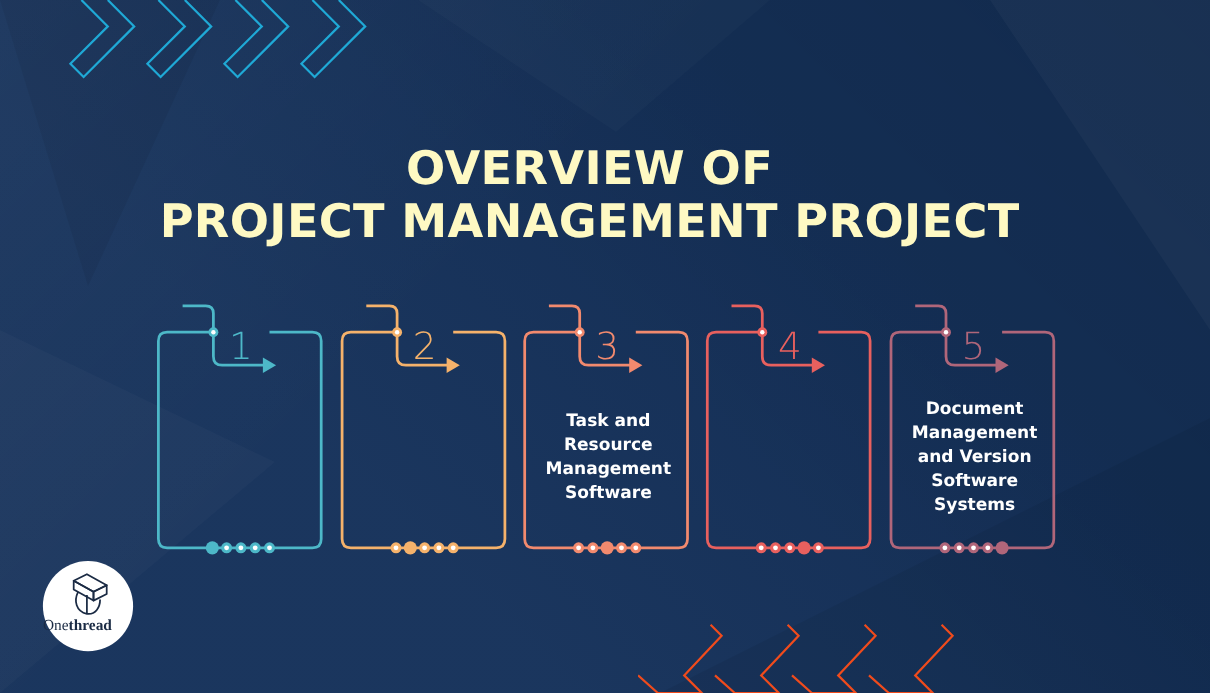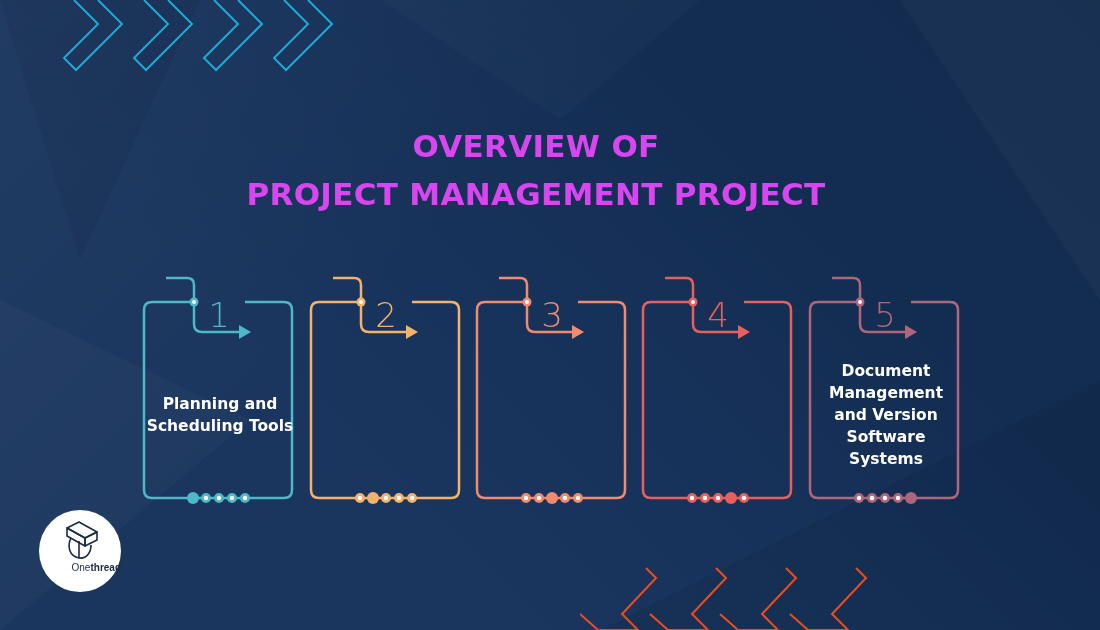--- a/index.html
+++ b/index.html
@@ -4,32 +4,32 @@
 <style>
   html,body{margin:0;padding:0;}
   body{width:1100px;height:630px;overflow:hidden;position:relative;
     background:#15315a;
     background-image:
       linear-gradient(135deg, rgba(255,255,255,0.03) 0%, rgba(255,255,255,0) 40%),
       linear-gradient(225deg, rgba(0,0,0,0.10) 0%, rgba(0,0,0,0) 50%),
       linear-gradient(45deg, rgba(255,255,255,0.025) 30%, rgba(0,0,0,0.05) 70%);
     font-family:"DejaVu Sans","Liberation Sans",sans-serif;}
   .facet{position:absolute;pointer-events:none;}
-  .title{position:absolute;left:0;width:1072px;text-align:center;color:#d946ef;
-    font-weight:bold;font-size:31px;letter-spacing:0.3px;}
+  .title{position:absolute;left:0;width:1072px;text-align:center;color:#fef9c3;
+    font-weight:bold;font-size:42px;letter-spacing:0.3px;}
   .t1{top:128px;}
   .t2{top:176px;}
   .card{position:absolute;top:270px;width:170px;height:240px;}
   .card svg{position:absolute;left:0;top:0;}
   .num{position:absolute;top:25px;left:66px;width:40px;text-align:center;
     font-family:"DejaVu Sans","Liberation Sans",sans-serif;font-weight:200;font-size:34px;line-height:40px;}
   .label{position:absolute;left:12px;width:150px;top:60px;height:170px;display:flex;align-items:center;justify-content:center;
     text-align:center;color:#ffffff;font-weight:bold;font-size:15.5px;line-height:22px;}
   .logo{position:absolute;left:39px;top:510px;width:82px;height:82px;border-radius:50%;background:#ffffff;}
-  .logo-text{position:absolute;left:0;width:82px;top:52px;text-align:right;font-size:10px;color:#1b2b44;font-family:Liberation Sans, sans-serif;}
+  .logo-text{position:absolute;left:0;width:82px;top:52px;text-align:left;font-size:14px;color:#1b2b44;font-family:Liberation Serif, serif;}
   .logo-text b{font-weight:bold;}
 </style>
 </head>
 <body>
 
 <svg class="facet" width="1100" height="630" style="left:0;top:0;">
   <polygon points="0,0 200,0 80,260" fill="rgba(0,0,0,0.06)"></polygon>
   <polygon points="900,0 1100,0 1100,300" fill="rgba(255,255,255,0.03)"></polygon>
   <polygon points="0,300 250,420 0,630" fill="rgba(255,255,255,0.025)"></polygon>
   <polygon points="600,630 1100,380 1100,630" fill="rgba(0,0,0,0.06)"></polygon>
@@ -86,21 +86,20 @@
         <circle cx="73" cy="228" r="5" fill="#4db8c8"></circle>
         <circle cx="73" cy="228" r="2.2" fill="#ffffff"></circle>
         <circle cx="86" cy="228" r="5" fill="#4db8c8"></circle>
         <circle cx="86" cy="228" r="2.2" fill="#ffffff"></circle>
         <circle cx="99" cy="228" r="5" fill="#4db8c8"></circle>
         <circle cx="99" cy="228" r="2.2" fill="#ffffff"></circle>
         <circle cx="112" cy="228" r="5" fill="#4db8c8"></circle>
         <circle cx="112" cy="228" r="2.2" fill="#ffffff"></circle>
       </svg>
     <div class="num" style="color: rgb(77, 184, 200);">1</div>
-    <div class="label">Planning and Scheduling Tools</div>
   </div>
 
   <div class="card" style="left:300px;">
     <svg width="170" height="240">
         <path d="M60,32 L19,32 Q11,32 11,40 L11,220 Q11,228 19,228 L151,228 Q159,228 159,220 L159,40 Q159,32 151,32 L112,32" fill="none" stroke="#f5b26b" stroke-width="2.5"></path>
         <path d="M33,8 L54,8 Q61,8 61,15 L61,54 Q61,62 69,62 L108,62" fill="none" stroke="#f5b26b" stroke-width="2.5"></path>
         <polygon points="106,55 118,62 106,69" fill="#f5b26b"></polygon>
         <circle cx="61" cy="32" r="4.5" fill="#f5b26b"></circle>
         <circle cx="61" cy="32" r="2" fill="#ffffff"></circle>
         <circle cx="60" cy="228" r="5" fill="#f5b26b"></circle>
@@ -127,20 +126,21 @@
         <circle cx="60" cy="228" r="2.2" fill="#ffffff"></circle>
         <circle cx="73" cy="228" r="5" fill="#f28a6e"></circle>
         <circle cx="73" cy="228" r="2.2" fill="#ffffff"></circle>
         <circle cx="86" cy="228" r="6" fill="#f28a6e"></circle>
         <circle cx="99" cy="228" r="5" fill="#f28a6e"></circle>
         <circle cx="99" cy="228" r="2.2" fill="#ffffff"></circle>
         <circle cx="112" cy="228" r="5" fill="#f28a6e"></circle>
         <circle cx="112" cy="228" r="2.2" fill="#ffffff"></circle>
       </svg>
     <div class="num" style="color: rgb(242, 138, 110);">3</div>
+    <div class="label">Task and Resource Management Software</div>
   </div>
 
   <div class="card" style="left:632px;">
     <svg width="170" height="240">
         <path d="M60,32 L19,32 Q11,32 11,40 L11,220 Q11,228 19,228 L151,228 Q159,228 159,220 L159,40 Q159,32 151,32 L112,32" fill="none" stroke="#e8605e" stroke-width="2.5"></path>
         <path d="M33,8 L54,8 Q61,8 61,15 L61,54 Q61,62 69,62 L108,62" fill="none" stroke="#e8605e" stroke-width="2.5"></path>
         <polygon points="106,55 118,62 106,69" fill="#e8605e"></polygon>
         <circle cx="61" cy="32" r="4.5" fill="#e8605e"></circle>
         <circle cx="61" cy="32" r="2" fill="#ffffff"></circle>
         <circle cx="60" cy="228" r="5" fill="#e8605e"></circle>

